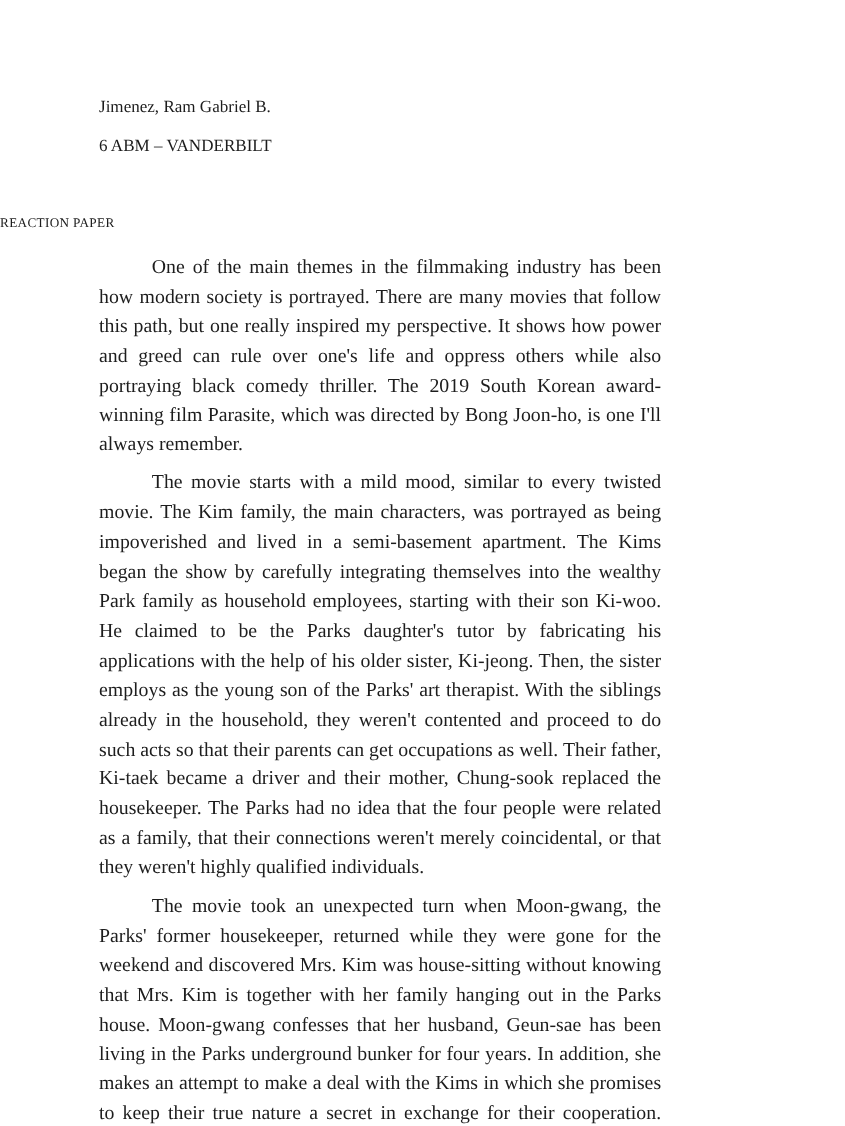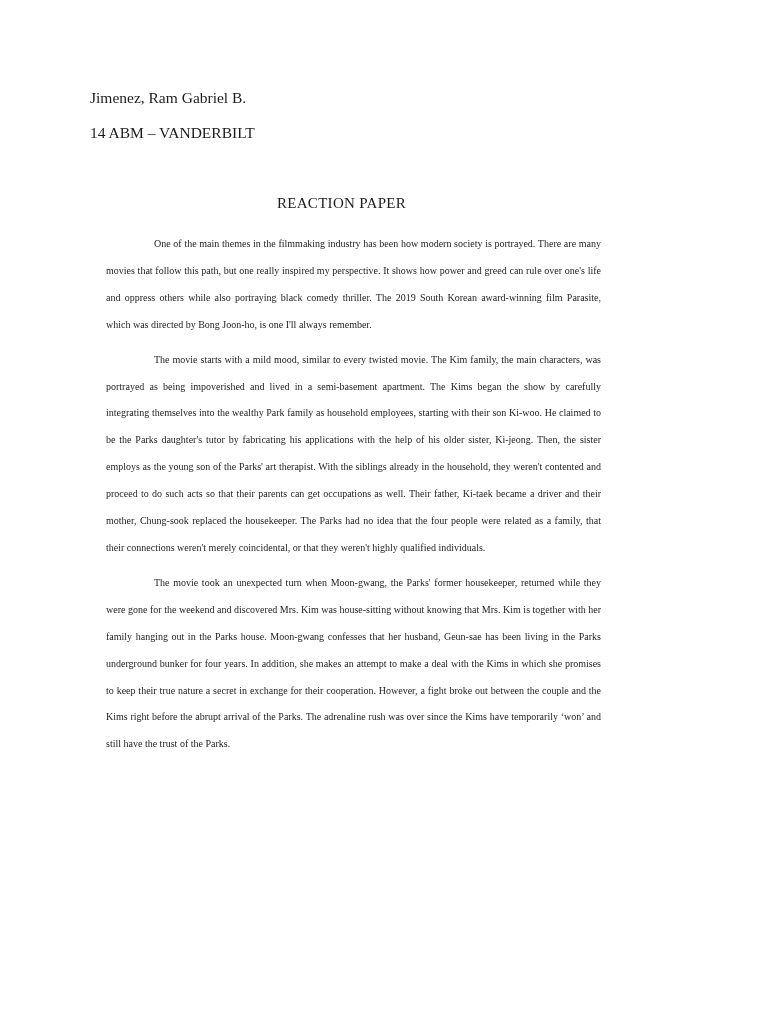--- a/index.html
+++ b/index.html
@@ -30,46 +30,46 @@
     flex: 1;
   }
   .doc-header .hline {
     font-size: 15.5px;
     line-height: 20px;
     margin-bottom: 15px;
     white-space: nowrap;
   }
   .doc-title {
     margin-top: 37px;
-    text-align: center;
-    font-size: 15px;
+    text-align: left;
+    font-size: 12px;
     letter-spacing: 0.3px;
   }
   .doc-body {
     margin-top: 19px;
     padding: 0 82px 0 90px;
   }
   .doc-body p {
-    margin: 0 0 8px 16px;
-    font-size: 10px;
+    margin: 0 0 8px 0;
+    font-size: 18px;
     line-height: 26.9px;
     text-align: justify;
     text-indent: 48px;
     color: #1d1d1d;
   }
 </style>
 </head>
 <body>
 
 <div class="page">
 
   <div class="doc-header">
     <div class="col-left">
       <div class="hline">Jimenez, Ram Gabriel B.</div>
-      <div class="hline">14 ABM – VANDERBILT</div>
+      <div class="hline">6 ABM – VANDERBILT</div>
     </div>
   </div>
 
   <div class="doc-title">REACTION PAPER</div>
 
   <div class="doc-body">
     <p>One of the main themes in the filmmaking industry has been how modern society is portrayed. There are many movies that follow this path, but one really inspired my perspective. It shows how power and greed can rule over one's life and oppress others while also portraying black comedy thriller. The 2019 South Korean award-winning film Parasite, which was directed by Bong Joon-ho, is one I'll always remember.</p>
     <p>The movie starts with a mild mood, similar to every twisted movie. The Kim family, the main characters, was portrayed as being impoverished and lived in a semi-basement apartment. The Kims began the show by carefully integrating themselves into the wealthy Park family as household employees, starting with their son Ki-woo. He claimed to be the Parks daughter's tutor by fabricating his applications with the help of his older sister, Ki-jeong. Then, the sister employs as the young son of the Parks' art therapist. With the siblings already in the household, they weren't contented and proceed to do such acts so that their parents can get occupations as well. Their father, Ki-taek became a driver and their mother, Chung-sook replaced the housekeeper. The Parks had no idea that the four people were related as a family, that their connections weren't merely coincidental, or that they weren't highly qualified individuals.</p>
     <p>The movie took an unexpected turn when Moon-gwang, the Parks' former housekeeper, returned while they were gone for the weekend and discovered Mrs. Kim was house-sitting without knowing that Mrs. Kim is together with her family hanging out in the Parks house. Moon-gwang confesses that her husband, Geun-sae has been living in the Parks underground bunker for four years.  In addition, she makes an attempt to make a deal with the Kims in which she promises to keep their true nature a secret in exchange for their cooperation. However, a fight broke out between the couple and the Kims right before the abrupt arrival of the Parks. The adrenaline rush was over since the Kims have temporarily ‘won’ and still have the trust of the Parks.</p>
   </div>

